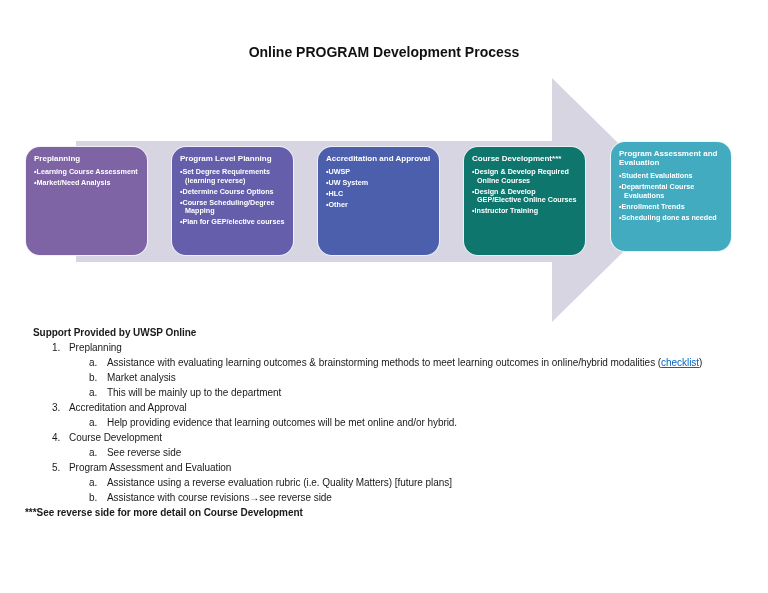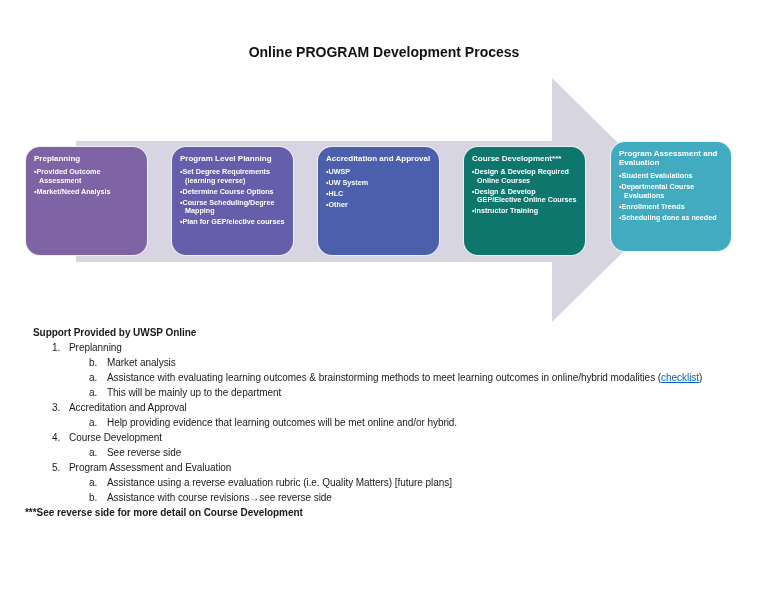--- a/index.html
+++ b/index.html
@@ -42,21 +42,21 @@
 <body>
 
 <div class="doc-title">Online PROGRAM Development Process</div>
 
 <svg class="arrow-svg" width="768" height="593" viewBox="0 0 768 593">
   <polygon points="76,141 552,141 552,78 676,200 552,322 552,262 76,262" fill="#D7D5E2"></polygon>
 </svg>
 
 <div class="pbox" style="left: 25px; background-color: rgb(126, 99, 165);">
   <div class="pbox-title">Preplanning</div>
-  <div class="pbox-li">Provided Outcome Assessment</div>
+  <div class="pbox-li">Learning Course Assessment</div>
   <div class="pbox-li">Market/Need Analysis</div>
 </div>
 
 <div class="pbox" style="left: 171px; background-color: rgb(101, 94, 171);">
   <div class="pbox-title">Program Level Planning</div>
   <div class="pbox-li">Set Degree Requirements (learning reverse)</div>
   <div class="pbox-li">Determine Course Options</div>
   <div class="pbox-li">Course Scheduling/Degree Mapping</div>
   <div class="pbox-li">Plan for GEP/elective courses</div>
 </div>
@@ -84,24 +84,24 @@
   <div class="pbox-li">Scheduling done as needed</div>
 </div>
 
 <div class="support">
   <div class="s-head">Support Provided by UWSP Online</div>
 
   <div class="row lvl1">
     <span class="mk1">1.</span><span>Preplanning</span>
   </div>
   <div class="row lvl2">
-    <span class="mk2">b.</span><span>Market analysis</span>
+    <span class="mk2">a.</span><span>Assistance with evaluating learning outcomes &amp; brainstorming methods to meet learning outcomes in online/hybrid modalities (</span><span class="link" style="color: rgb(5, 99, 193);">checklist</span><span>)</span>
   </div>
   <div class="row lvl2">
-    <span class="mk2">a.</span><span>Assistance with evaluating learning outcomes &amp; brainstorming methods to meet learning outcomes in online/hybrid modalities (</span><span class="link" style="color: rgb(5, 99, 193);">checklist</span><span>)</span>
+    <span class="mk2">b.</span><span>Market analysis</span>
   </div>
 
   <div class="row lvl2">
     <span class="mk2">a.</span><span>This will be mainly up to the department</span>
   </div>
 
   <div class="row lvl1">
     <span class="mk1">3.</span><span>Accreditation and Approval</span>
   </div>
   <div class="row lvl2">

